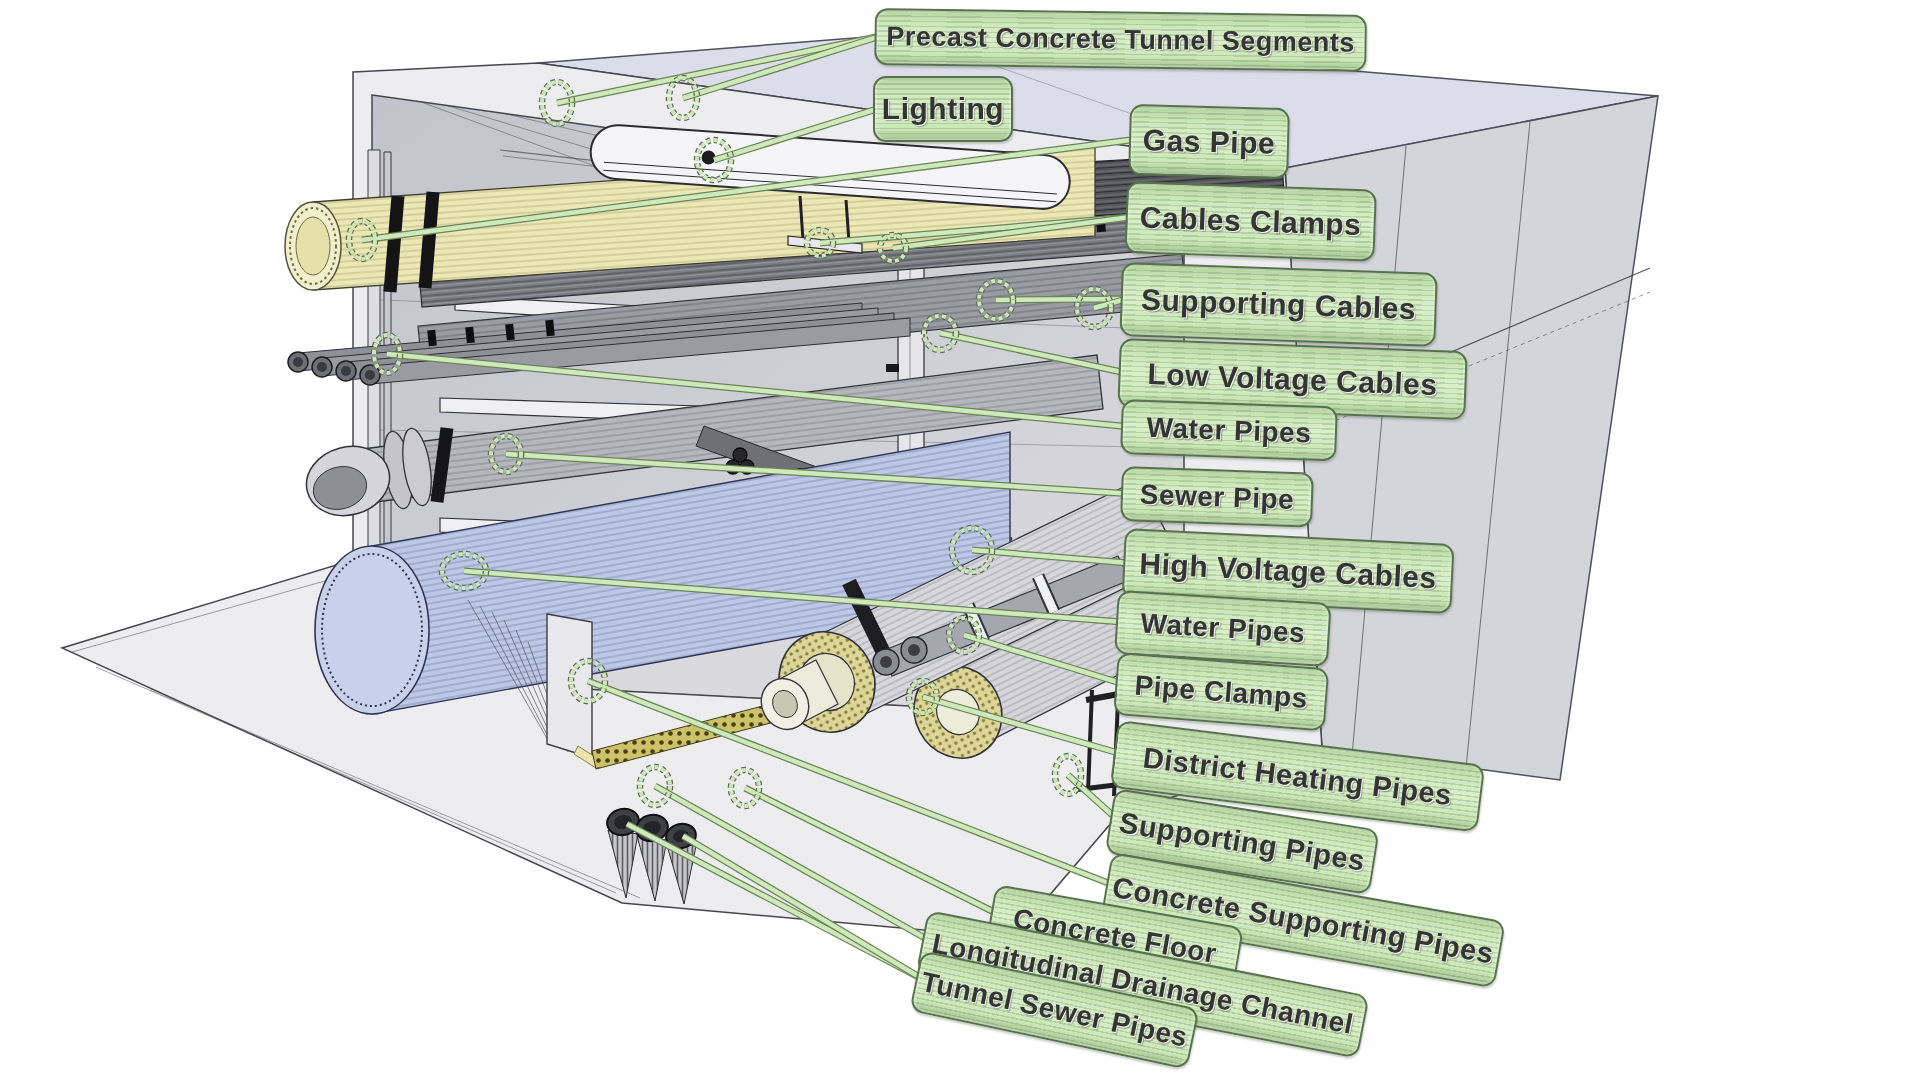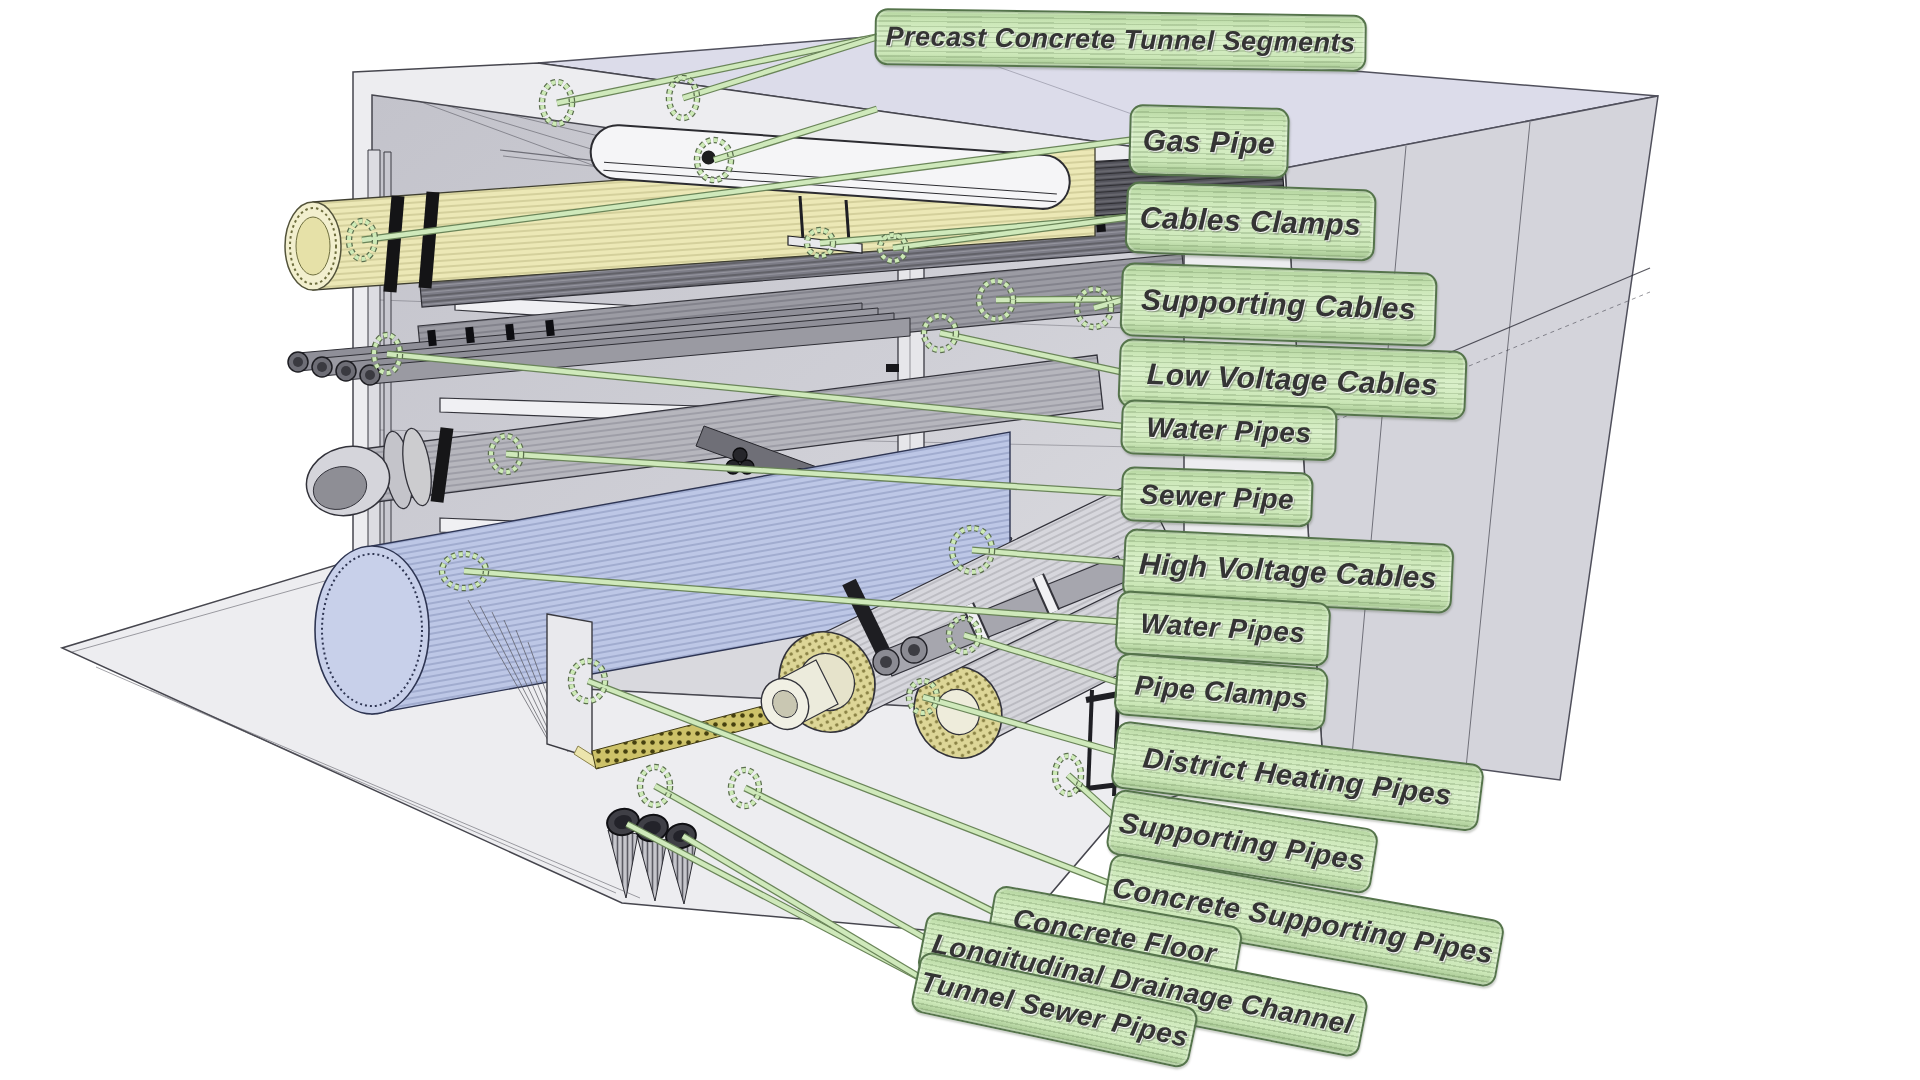--- a/index.html
+++ b/index.html
@@ -1,17 +1,17 @@
 <!DOCTYPE html>
 <html style="--bg: #ffffff; --label-border: #55744b; --label-text: #343434; --box-top: #dcdcea; --box-side: #d4d4db; --box-front: #ededf0; --gas: #ece8b6; --blue: #bdc7e6; --dh-insulation: #ddd697; --grate: #cdc269; --dark-cables: #55555d;"><head>
 <meta charset="utf-8">
 <style>
   html,body{margin:0;padding:0;background:#fff;width:1920px;height:1080px;overflow:hidden;}
   #stage{position:relative;width:1920px;height:1080px;background:var(--bg,#fff);
-         font-family:"Liberation Sans",sans-serif;font-style:italic;}
+         font-family:"Liberation Sans",sans-serif;}
   #scene{position:absolute;left:0;top:0;width:1920px;height:1080px;}
   #labels{position:absolute;left:0;top:0;width:1920px;height:1080px;pointer-events:none;}
   .callout{position:absolute;box-sizing:border-box;display:flex;align-items:center;justify-content:center;
     background-image:
       repeating-linear-gradient(180deg, rgba(70,100,55,.20) 0 1.5px, rgba(255,255,255,0) 1.5px 5px),
       linear-gradient(180deg,#b4d49f 0%, #cbe7b7 20%, #daf0ca 48%, #cbe7b7 82%, #a3c48f 100%);
     border:2px solid var(--label-border,#55744b);
     border-radius:13px;
     transform-origin:0 0;
     box-shadow:inset 0 0 0 2px rgba(255,255,255,.22), 1px 2px 2px rgba(60,70,50,.25);}
@@ -376,20 +376,23 @@
         <line x1="627" y1="824" x2="926" y2="981" stroke="#cfe9bb" stroke-width="4.5"></line>
         <line x1="683" y1="836" x2="926" y2="981" stroke="#6a8559" stroke-width="7"></line>
         <line x1="683" y1="836" x2="926" y2="981" stroke="#cfe9bb" stroke-width="4.5"></line>
       </g>
 </svg>
 
 <div id="labels">
       <div class="callout" style="left: 875px; top: 8px; width: 492px; height: 57px; transform: rotate(0.8deg);">
         <span style="font-size: 27px;">Precast Concrete Tunnel Segments</span>
       </div>
+      <div class="callout" style="left: 873px; top: 76px; width: 140px; height: 66px; transform: rotate(0deg);">
+        <span style="font-size: 30px;">Lighting</span>
+      </div>
       <div class="callout" style="left: 1130px; top: 104px; width: 160px; height: 71px; transform: rotate(1.5deg);">
         <span style="font-size: 30px;">Gas Pipe</span>
       </div>
       <div class="callout" style="left: 1127px; top: 181px; width: 250px; height: 72px; transform: rotate(2deg);">
         <span style="font-size: 30px;">Cables Clamps</span>
       </div>
       <div class="callout" style="left: 1122px; top: 262px; width: 316px; height: 74px; transform: rotate(2deg);">
         <span style="font-size: 30px;">Supporting Cables</span>
       </div>
       <div class="callout" style="left: 1120px; top: 338px; width: 348px; height: 69px; transform: rotate(2.2deg);">

